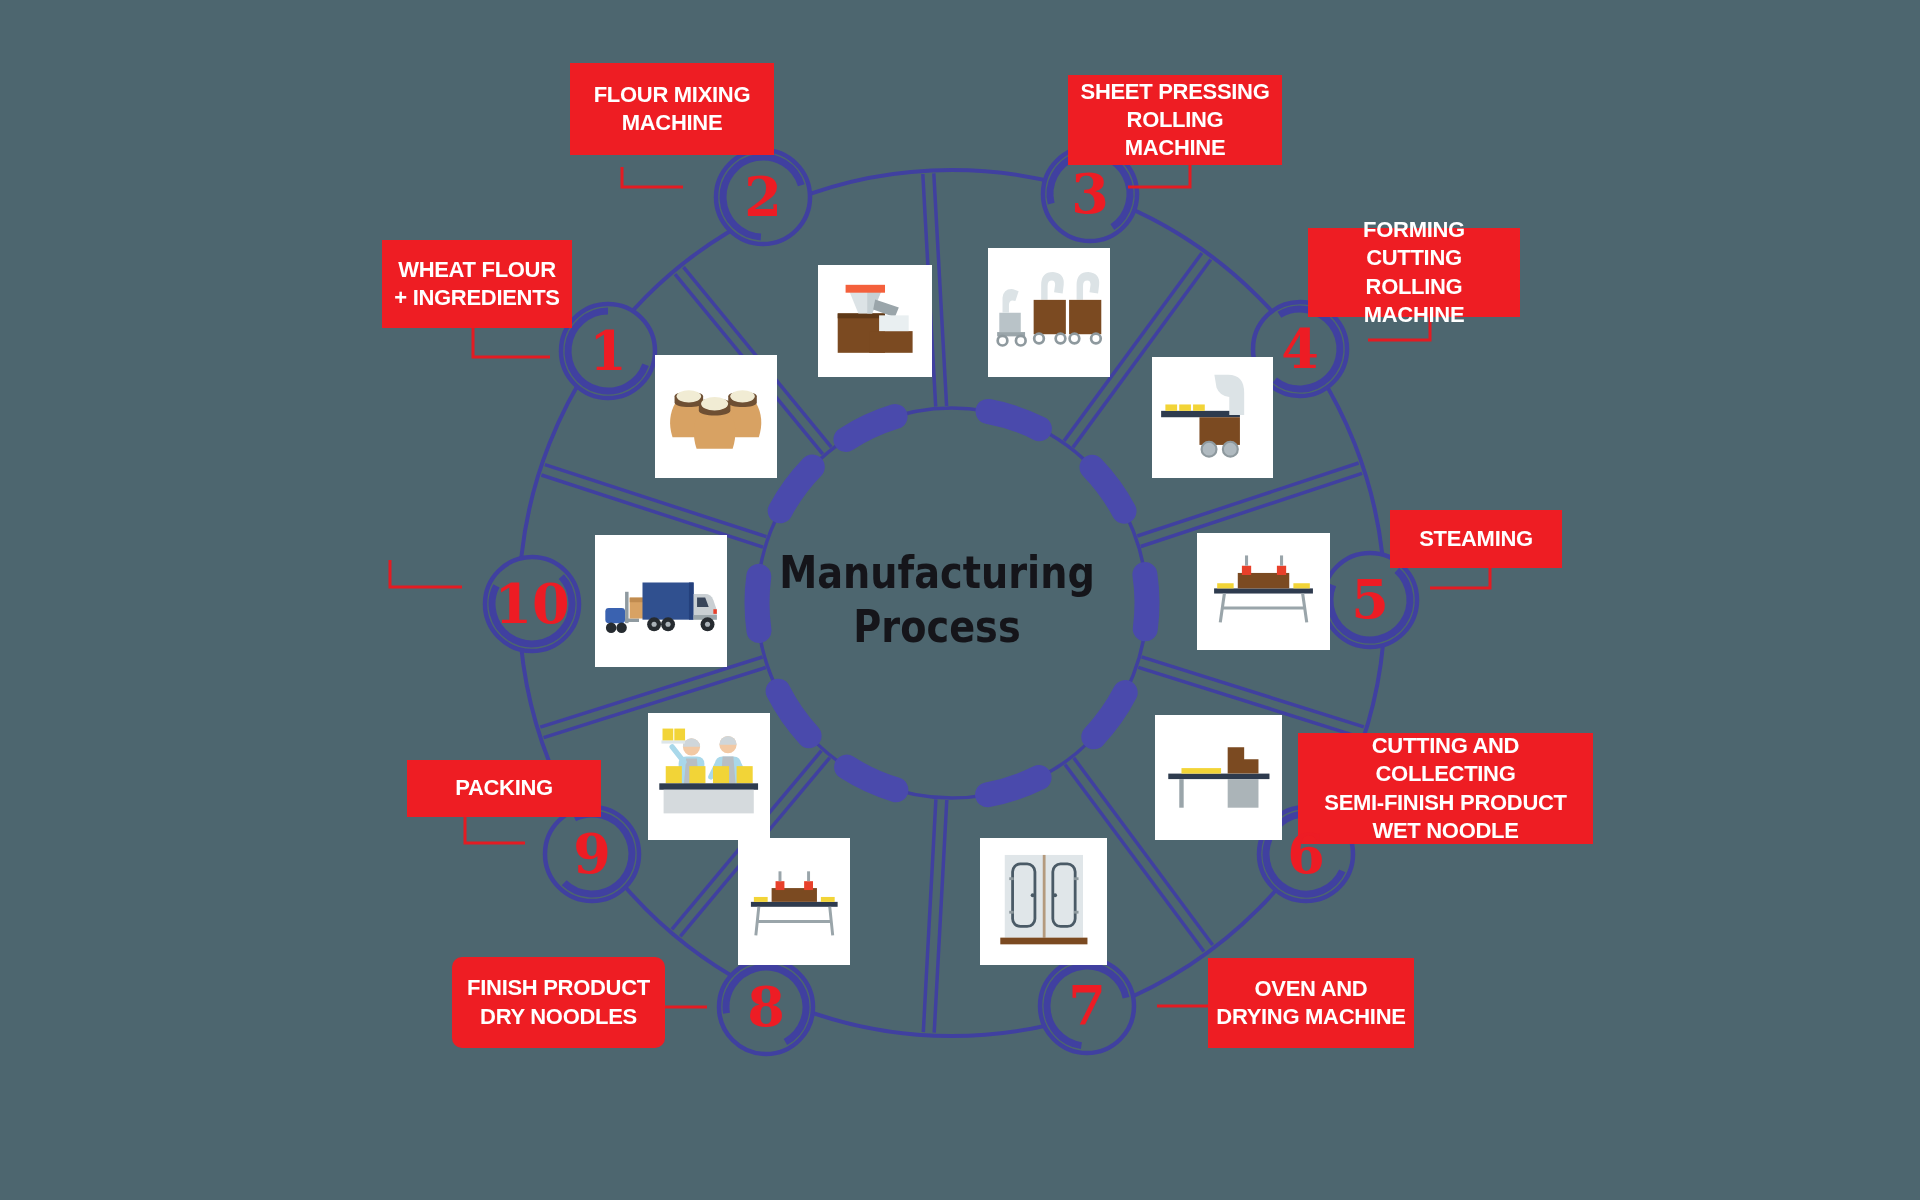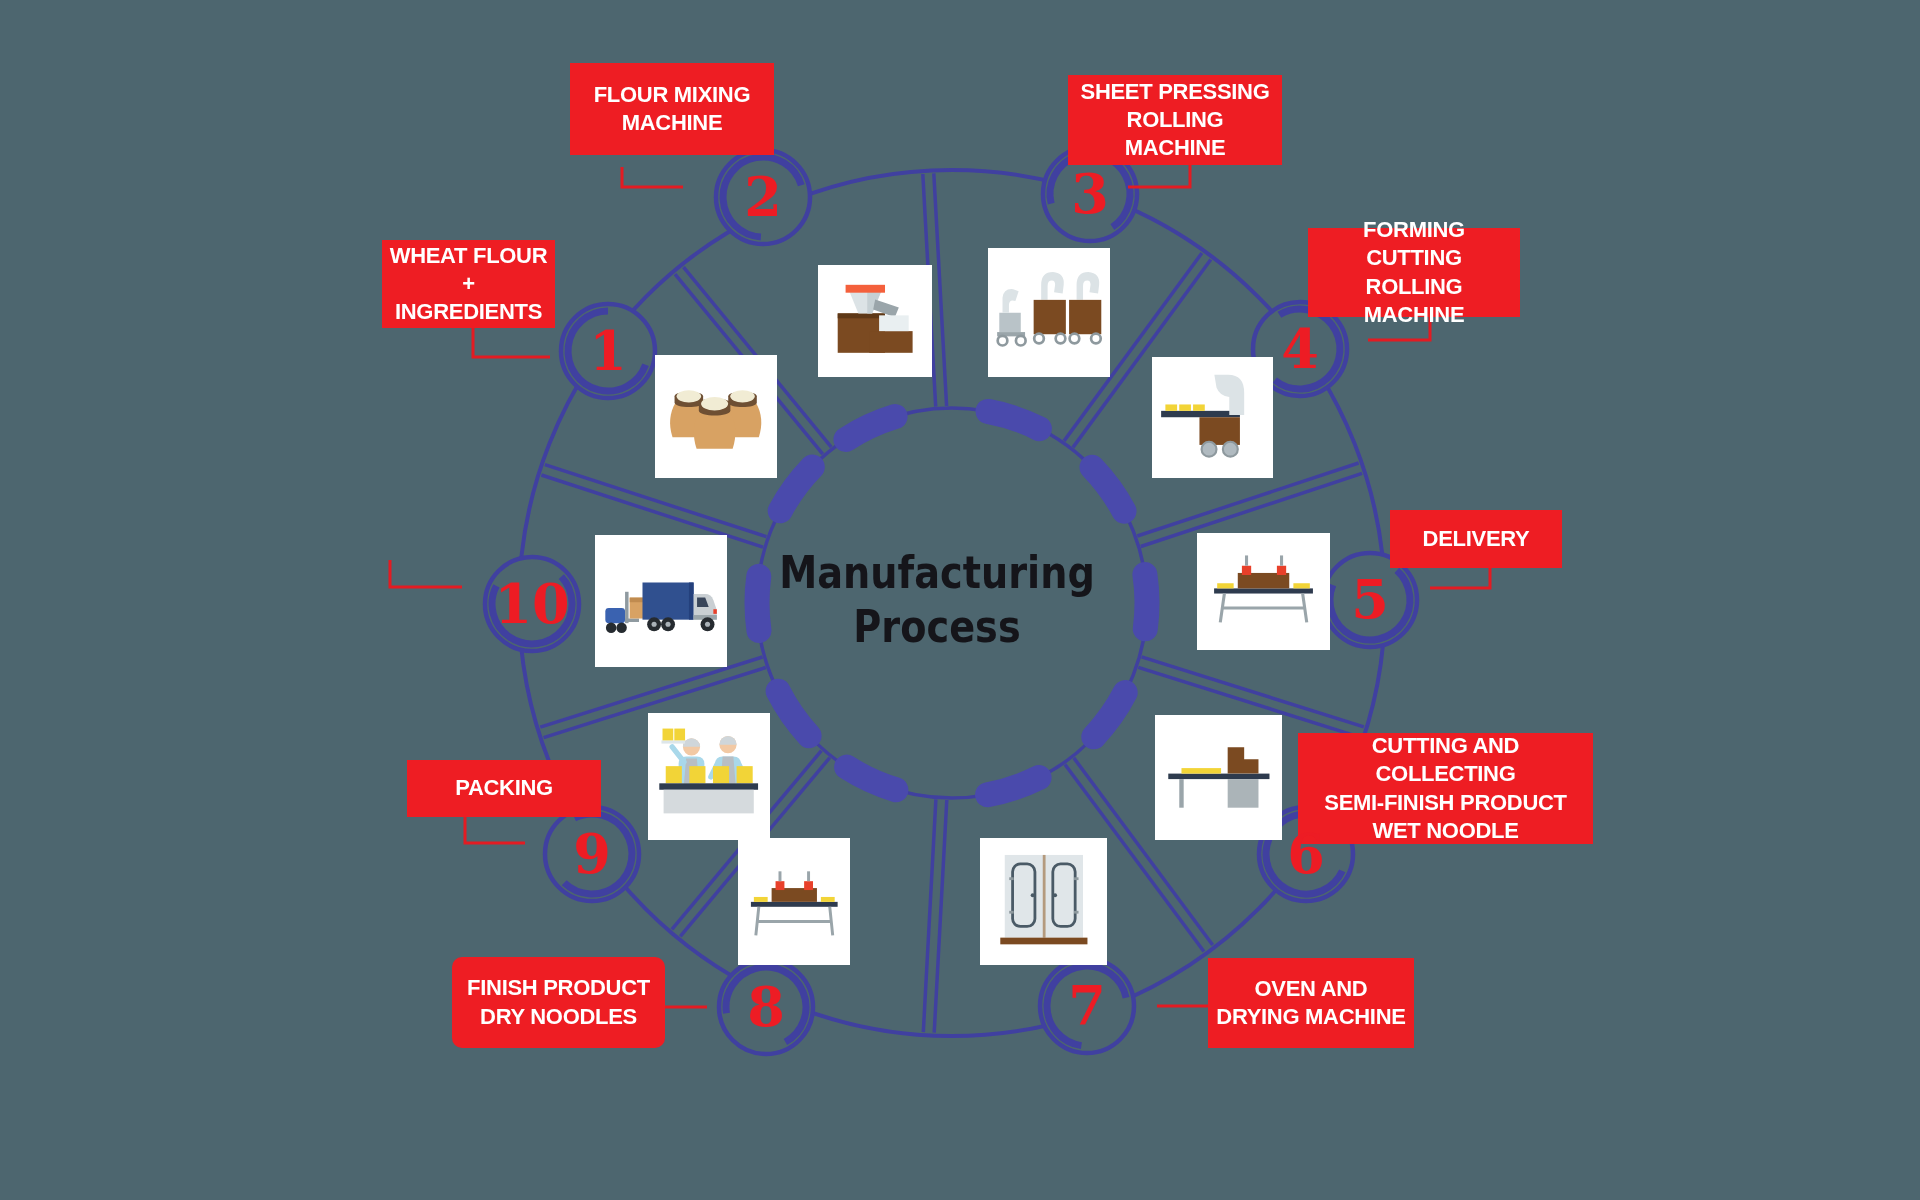--- a/index.html
+++ b/index.html
@@ -100,21 +100,21 @@
       <polyline points="1458,813 1458,835 1358,835" fill="none" stroke="var(--conn)" stroke-width="3"></polyline>
       <polyline points="1157,1006 1208,1006" fill="none" stroke="var(--conn)" stroke-width="3"></polyline>
       <polyline points="665,1007 707,1007" fill="none" stroke="var(--conn)" stroke-width="3"></polyline>
       <polyline points="465,817 465,843 525,843" fill="none" stroke="var(--conn)" stroke-width="3"></polyline>
       <polyline points="390,560 390,587 462,587" fill="none" stroke="var(--conn)" stroke-width="3"></polyline>
     </svg>
   <div id="title">
     <span>Manufacturing</span>
     <span>Process</span>
   </div>
-<div class="label-box" style="left: 382px; top: 240px; width: 173px; height: 88px;">WHEAT FLOUR
+<div class="label-box" style="left: 382px; top: 240px; width: 190px; height: 88px;">WHEAT FLOUR
 + INGREDIENTS</div>
     <div class="icon-box" style="left: 655px; top: 355px; width: 122px; height: 123px;">
       <svg viewBox="0 0 100 100">
         <g transform="translate(6,24) scale(0.95)">
           <path d="M7,14 C1,24 0,36 4,48 L36,48 C40,36 39,24 33,14 Z" fill="#d8a263"></path>
           <path d="M6,8 C6,2 34,2 34,8 L34,14 C34,20 6,20 6,14 Z" fill="#6e4f33"></path>
           <ellipse cx="20" cy="8" rx="12" ry="6" fill="#f1ecd4"></ellipse>
         </g>
         <g transform="translate(56,24) scale(0.95)">
           <path d="M7,14 C1,24 0,36 4,48 L36,48 C40,36 39,24 33,14 Z" fill="#d8a263"></path>
@@ -176,21 +176,21 @@
         <rect x="6" y="38" width="11" height="6" fill="#f2d437"></rect>
         <rect x="19" y="38" width="11" height="6" fill="#f2d437"></rect>
         <rect x="32" y="38" width="11" height="6" fill="#f2d437"></rect>
         <rect x="38" y="50" width="38" height="26" fill="#7b4a21"></rect>
         <path d="M52,10 h13 q15,0 15,17 v21 h-14 v-17 q-9,-1 -12,-9 z" fill="#dce3e6"></path>
         <circle cx="47" cy="80" r="7" fill="#b0bac0" stroke="#8e999e" stroke-width="2"></circle>
         <circle cx="67" cy="80" r="7" fill="#b0bac0" stroke="#8e999e" stroke-width="2"></circle>
       </svg>
     </div>
     <div class="num" style="left: 1256px; top: 305px; width: 88px; height: 88px;">4</div>
-    <div class="label-box" style="left: 1390px; top: 510px; width: 172px; height: 58px;">DELIVERY</div>
+    <div class="label-box" style="left: 1390px; top: 510px; width: 172px; height: 58px;">STEAMING</div>
     <div class="icon-box" style="left: 1197px; top: 533px; width: 133px; height: 117px;">
       <svg viewBox="0 0 100 100">
         <rect x="2" y="47" width="96" height="5" fill="#2e3b4e"></rect>
         <rect x="5" y="42" width="16" height="5" fill="#f2d437"></rect>
         <rect x="79" y="42" width="16" height="5" fill="#f2d437"></rect>
         <rect x="25" y="32" width="50" height="15" fill="#7b4a21"></rect>
         <rect x="29" y="25" width="9" height="9" fill="#e8402a"></rect>
         <rect x="63" y="25" width="9" height="9" fill="#e8402a"></rect>
         <rect x="32" y="15" width="3" height="10" fill="#9aa5aa"></rect>
         <rect x="66" y="15" width="3" height="10" fill="#9aa5aa"></rect>

